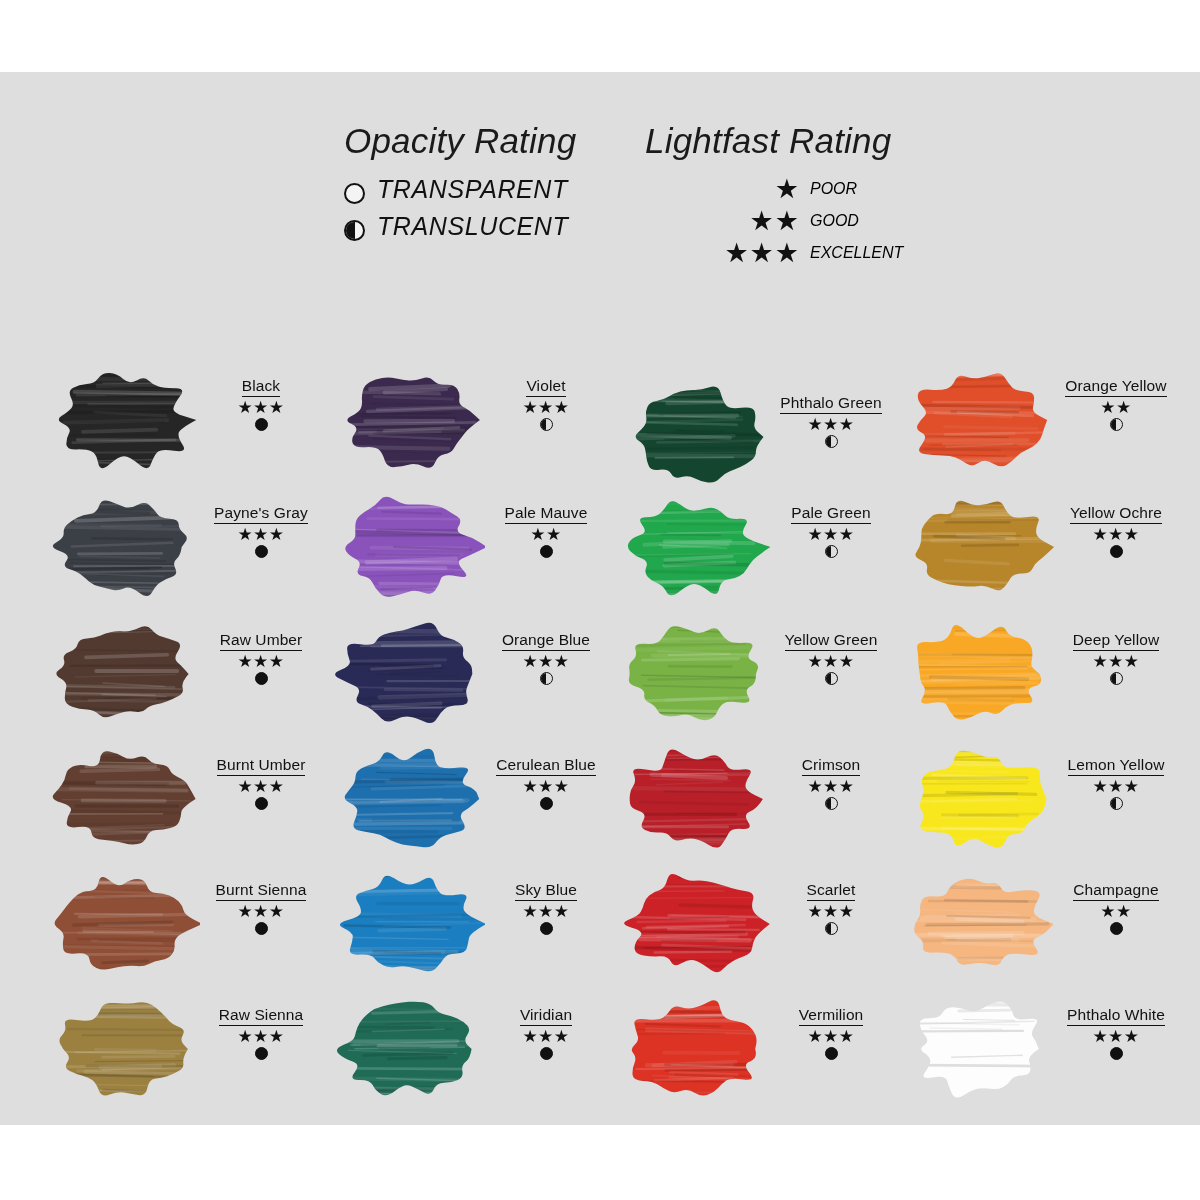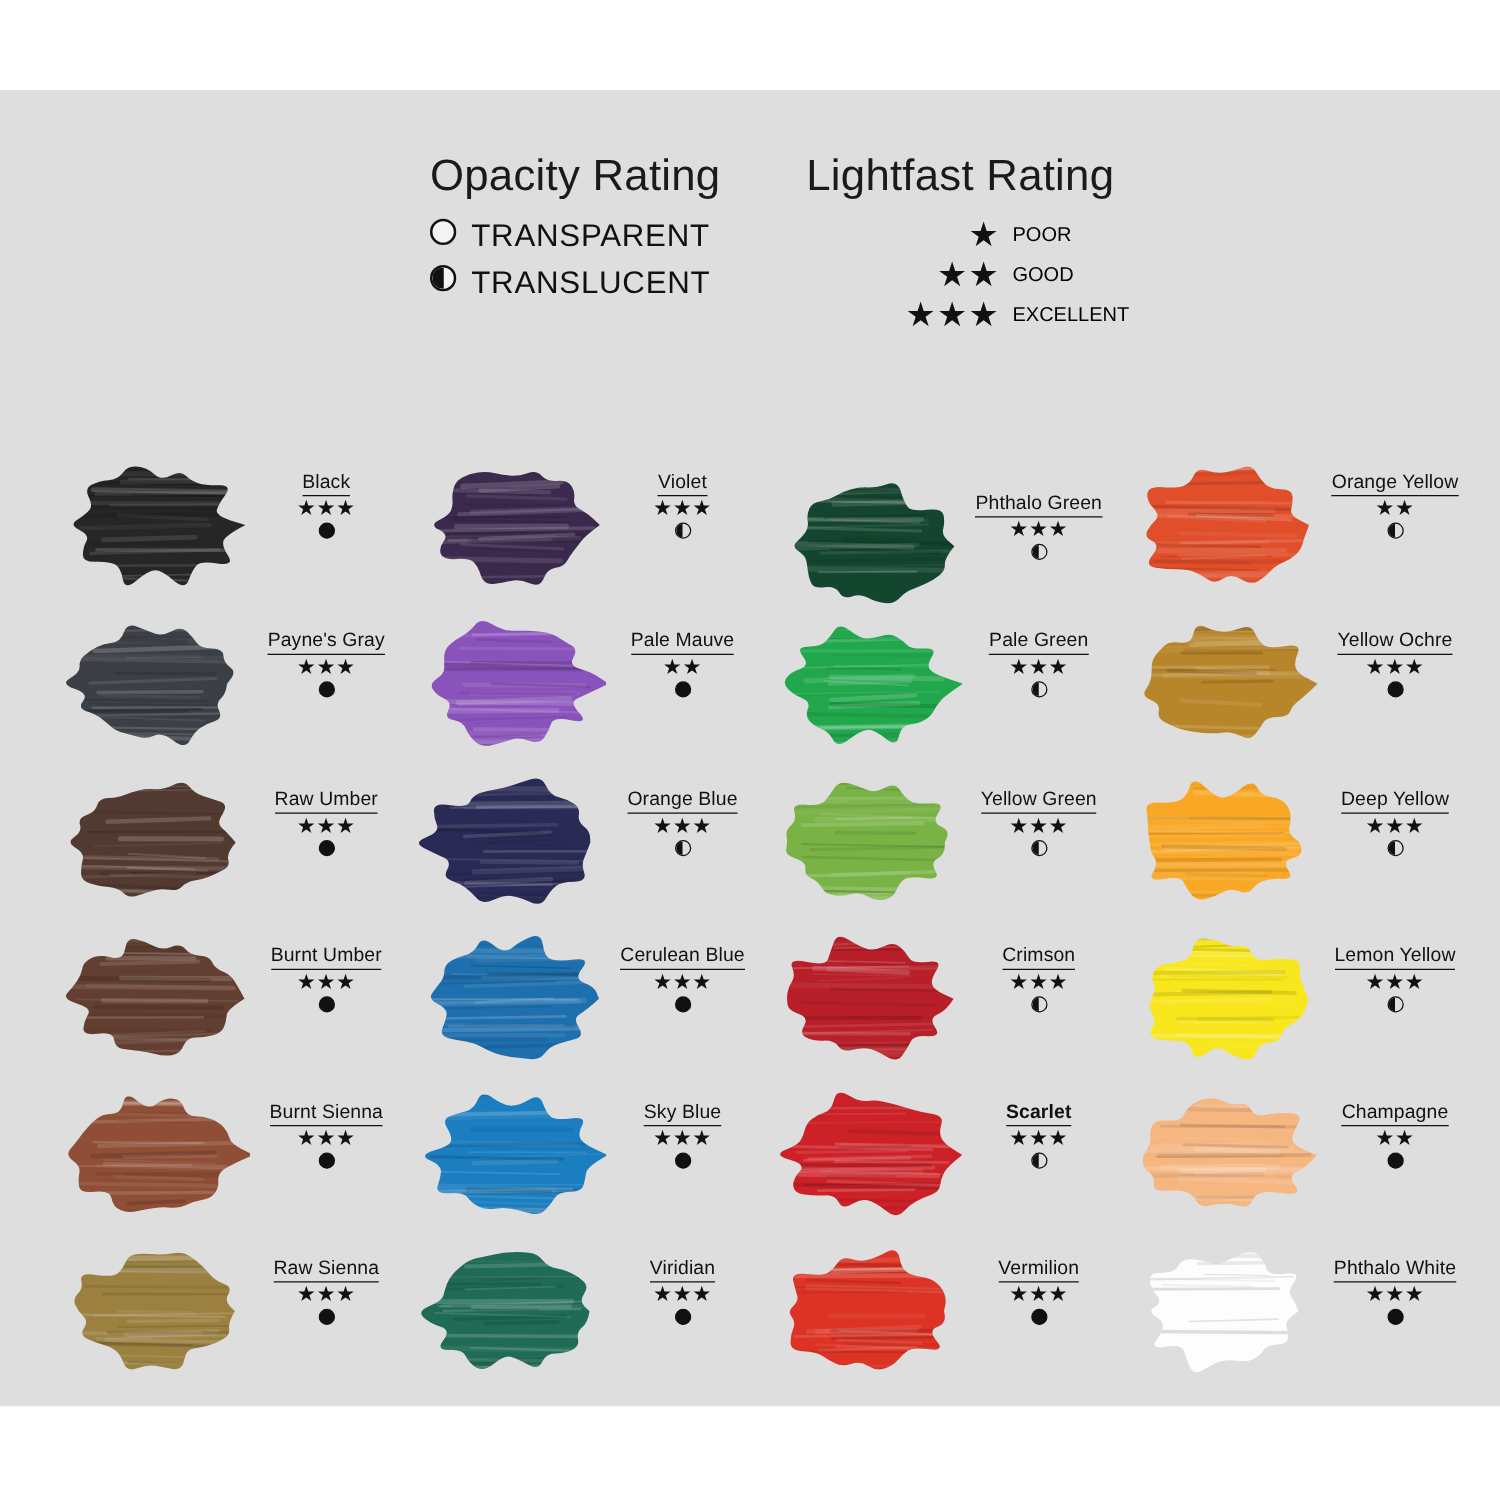--- a/index.html
+++ b/index.html
@@ -9,30 +9,30 @@
     font-family:"Liberation Sans", sans-serif;
     overflow:hidden;
   }
   #sheet{
     position:absolute;left:0;top:72px;
     width:1200px;height:1053px;
     background:#dedede;
   }
   
   #legend{
-    position:absolute;left:0;top:48px;width:1133px;height:210px;
+    position:absolute;left:0;top:48px;width:1133px;height:210px;font-style:italic;
   }
   .legend-block{position:absolute;}
   .legend-title{
     font-size:35px;font-weight:400;color:#1a1a1a;
     letter-spacing:.2px;white-space:nowrap;
     font-family:"Liberation Sans", sans-serif;
   }
   .legend-row{
-    display:flex;align-items:flex-start;gap:12px;
+    display:flex;align-items:flex-end;gap:12px;
     margin-top:8px;white-space:nowrap;
   }
   .legend-row .lr-label{
     font-size:25px;color:#111;letter-spacing:.6px;
   }
   .op-glyph{
     width:21px;height:21px;border-radius:50%;
     border:2.4px solid #111;box-sizing:border-box;
     display:inline-block;flex:0 0 auto;position:relative;overflow:hidden;
   }
@@ -770,21 +770,21 @@
             <path d="M46.9,47.4 L132.3,48.2" stroke="#000000" stroke-opacity="0.09" stroke-width="2.3" fill="none" stroke-linecap="round"></path>
             <path d="M58.4,69.4 L147.2,69.7" stroke="#000000" stroke-opacity="0.04" stroke-width="1.2" fill="none" stroke-linecap="round"></path>
             <path d="M41.7,15.7 L118.5,15.5" stroke="#000000" stroke-opacity="0.13" stroke-width="2.0" fill="none" stroke-linecap="round"></path>
             <path d="M28.0,91.8 L149.5,93.1" stroke="#000000" stroke-opacity="0.13" stroke-width="3.2" fill="none" stroke-linecap="round"></path>
             <path d="M31.3,95.6 L110.1,93.0" stroke="#000000" stroke-opacity="0.06" stroke-width="1.8" fill="none" stroke-linecap="round"></path>
           </g>
         </svg>
       </div>
       <div class="meta"><span class="pname">Crimson</span><span class="stars">★★★</span><div class="opdot translucent"></div></div>
     </div>
-    <div class="cell" style="left: 618px; top: 832px; font-weight: bold;">
+    <div class="cell" style="left: 618px; top: 832px;">
       <div class="swatch">
         <svg viewBox="0 0 152 110" xmlns="http://www.w3.org/2000/svg">
           <defs>
             <clipPath id="cl16">
               <path d="M151.8,55.0 Q139.5,64.6 137.2,69.1 Q134.9,73.6 134.1,79.1 Q133.4,84.5 126.5,86.9 Q119.6,89.3 114.3,92.4 Q109.0,95.4 104.2,100.8 Q99.5,106.2 90.5,99.3 Q81.6,92.5 76.2,91.2 Q70.8,89.9 63.4,94.3 Q55.9,98.8 53.0,92.8 Q50.0,86.9 42.2,87.3 Q34.3,87.8 25.6,86.6 Q16.9,85.4 16.6,79.6 Q16.3,73.8 21.8,68.1 Q27.4,62.3 13.8,58.7 Q0.3,55.0 10.5,50.8 Q20.8,46.7 22.8,42.8 Q24.8,38.9 26.0,34.4 Q27.2,29.9 31.2,26.4 Q35.2,22.9 41.2,21.2 Q47.1,19.6 49.3,10.6 Q51.5,1.6 60.6,7.1 Q69.7,12.5 76.1,11.7 Q82.5,11.0 88.8,12.3 Q95.0,13.5 101.0,15.3 Q106.9,17.1 113.2,19.0 Q119.4,20.9 128.2,22.2 Q137.1,23.6 135.1,30.3 Q133.0,37.0 135.1,41.4 Q137.2,45.8 144.5,50.4 Z"></path>
             </clipPath>
           </defs>
           <g clip-path="url(#cl16)">
             <rect x="0" y="0" width="152" height="110" fill="#cc2127"></rect>
             <path d="M50.7,46.3 L146.1,48.2" stroke="#ffffff" stroke-opacity="0.16" stroke-width="2.8" fill="none" stroke-linecap="round"></path>

